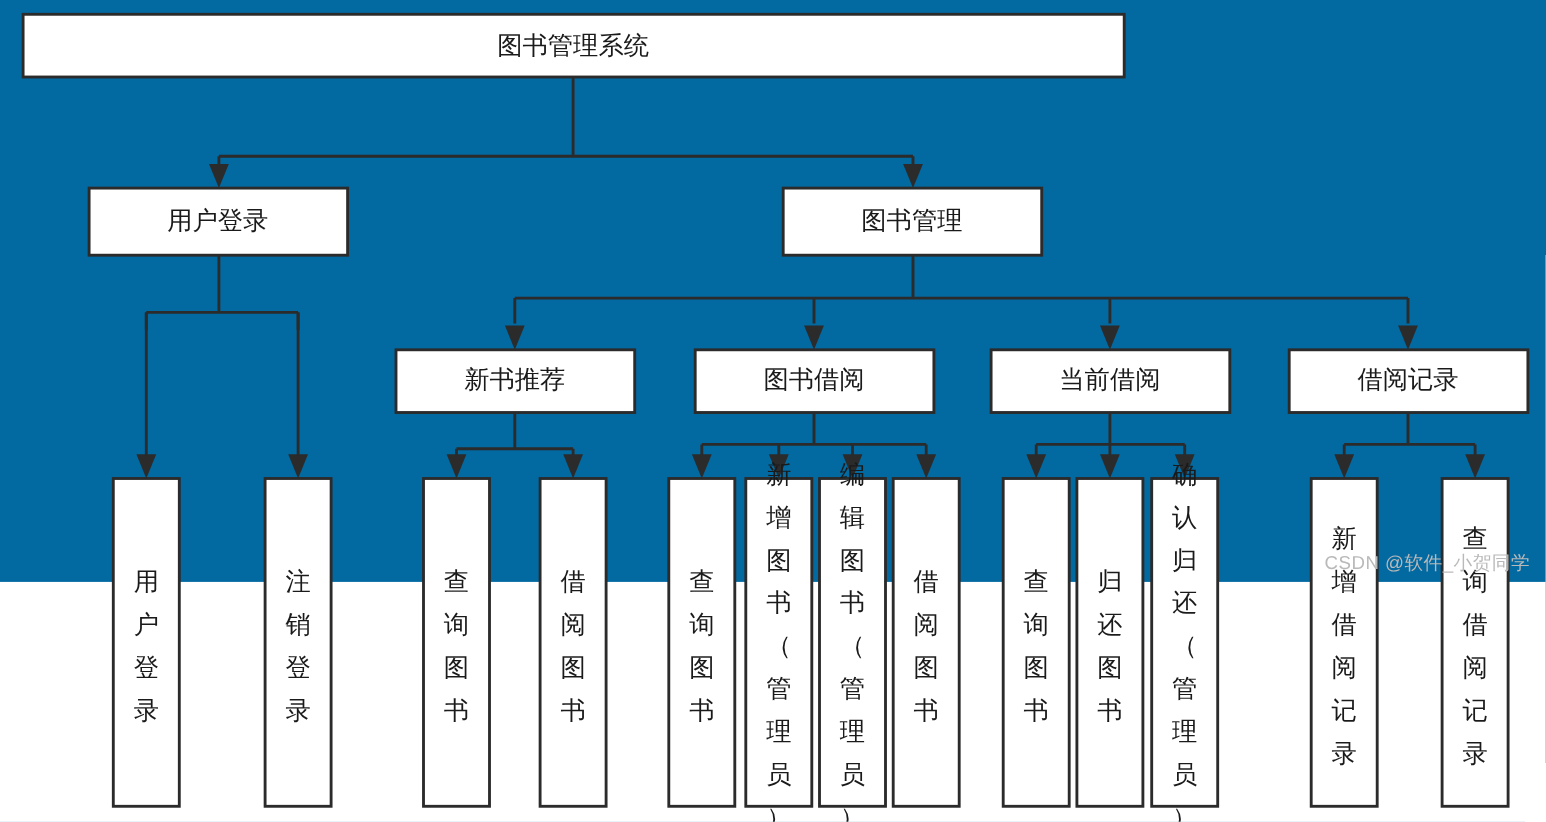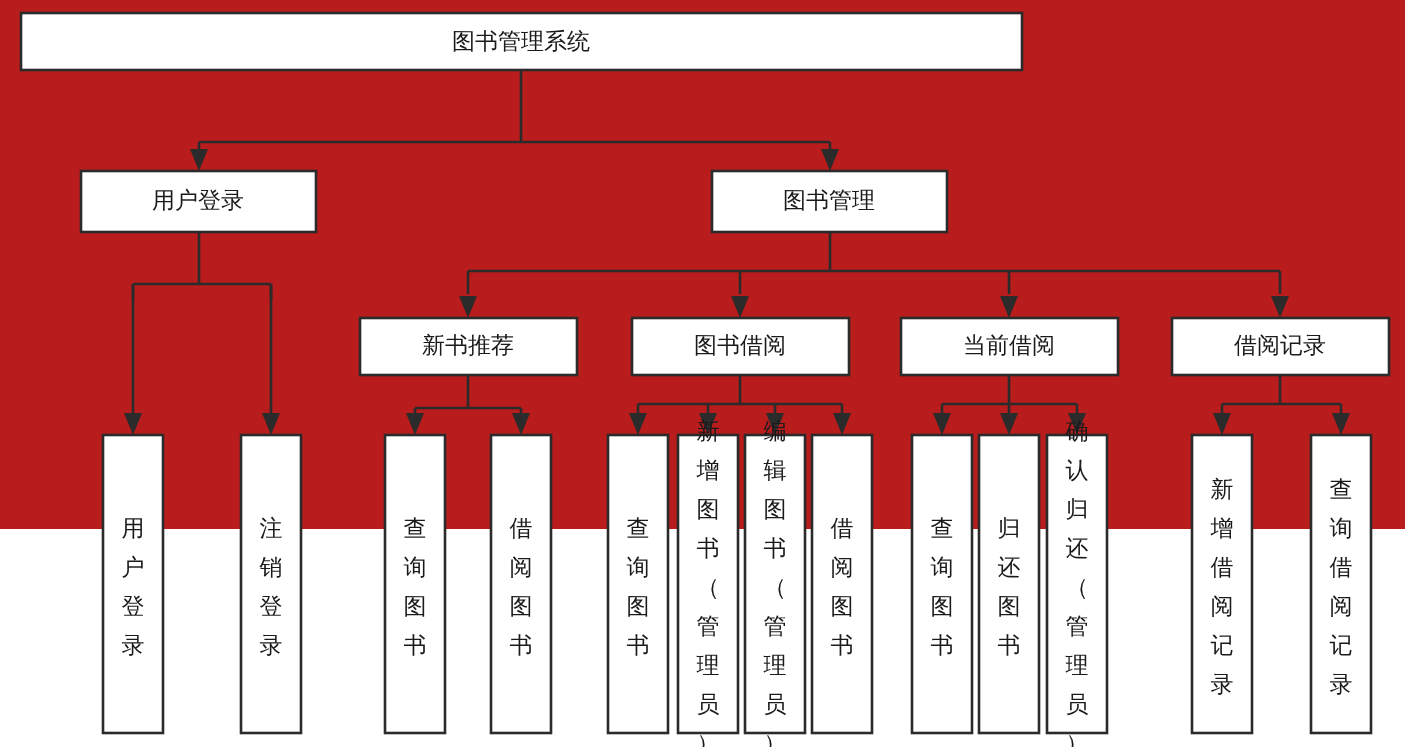--- a/index.html
+++ b/index.html
@@ -10,21 +10,21 @@
   body {
     width: 1405px;
     height: 747px;
     font-family: "Liberation Sans", "DejaVu Sans", sans-serif;
     overflow: hidden;
   }
   #diagram-root {
     position: relative;
     width: 1405px;
     height: 529px;
-    background: #b91c1c;
+    background: #0369a1;
   }
   svg#diagram-svg {
     position: absolute;
     left: 0;
     top: 0;
     width: 1405px;
     height: 747px;
   }
   .node-box {
     fill: #ffffff;
@@ -204,13 +204,14 @@
       <text class="node-label-v" x="1222"><tspan x="1222" y="497.42">新</tspan><tspan x="1222" y="536.4200000000001">增</tspan><tspan x="1222" y="575.4200000000001">借</tspan><tspan x="1222" y="614.4200000000001">阅</tspan><tspan x="1222" y="653.4200000000001">记</tspan><tspan x="1222" y="692.4200000000001">录</tspan></text>
     </g>
 
     <g>
       <rect class="node-box" x="1311" y="435" width="60" height="298"></rect>
       <text class="node-label-v" x="1341"><tspan x="1341" y="497.42">查</tspan><tspan x="1341" y="536.4200000000001">询</tspan><tspan x="1341" y="575.4200000000001">借</tspan><tspan x="1341" y="614.4200000000001">阅</tspan><tspan x="1341" y="653.4200000000001">记</tspan><tspan x="1341" y="692.4200000000001">录</tspan></text>
     </g>
 
   </svg>
 
+  <div class="watermark">CSDN @软件_小贺同学</div>
 </div>
 
 </body></html>

